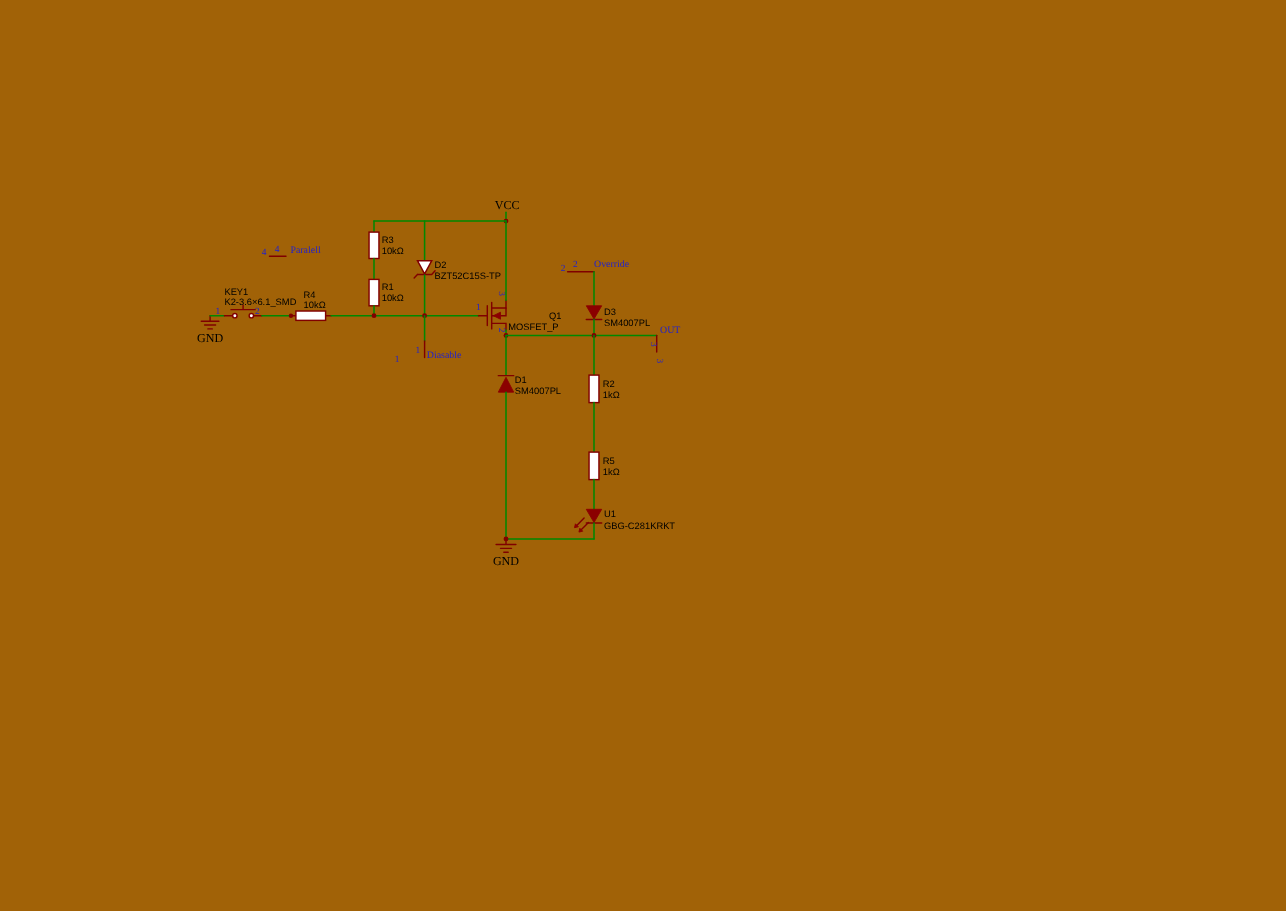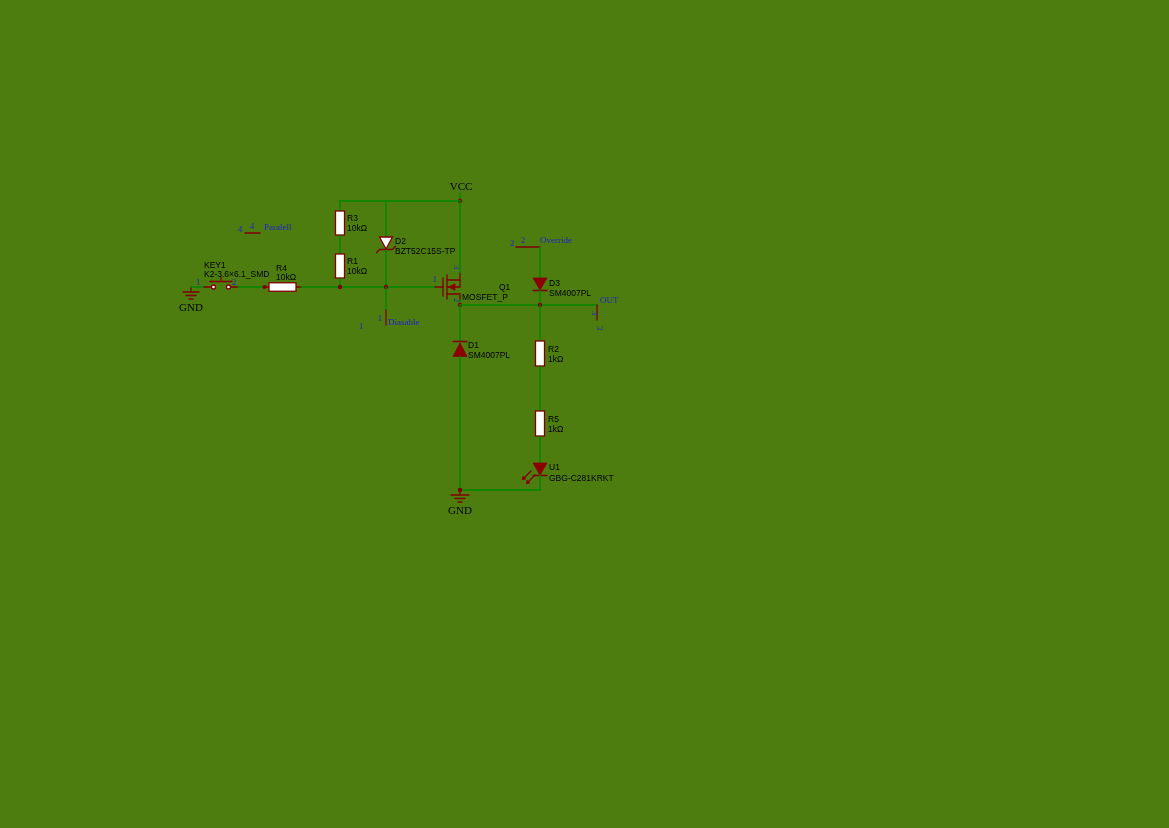--- a/index.html
+++ b/index.html
@@ -1,16 +1,16 @@
 <!DOCTYPE html>
 <html><head>
 <meta charset="utf-8">
 <style>
   html, body { margin: 0; padding: 0; background: #ffffff; }
-  .page { width: 1169px; height: 828px; position: relative; background: #4d7c0f; overflow: hidden; }
+  .page { width: 1169px; height: 828px; position: relative; background: #a16207; overflow: hidden; }
   svg { display: block; }
 
   .w   { stroke: #008800; stroke-width: 1.4; fill: none; stroke-linecap: round; }
   .c   { stroke: #800000; stroke-width: 1.3; fill: none; stroke-linecap: round; }
   .cf  { fill: #8b0000; stroke: #8b0000; stroke-width: 0.8; }
   .cw  { fill: #ffffff; stroke: #800000; stroke-width: 1.3; }
   .dot { fill: #800000; stroke: none; }
 
   text { user-select: none; }
   .des { font: 8.5px "Liberation Sans", sans-serif; fill: #000000; }

